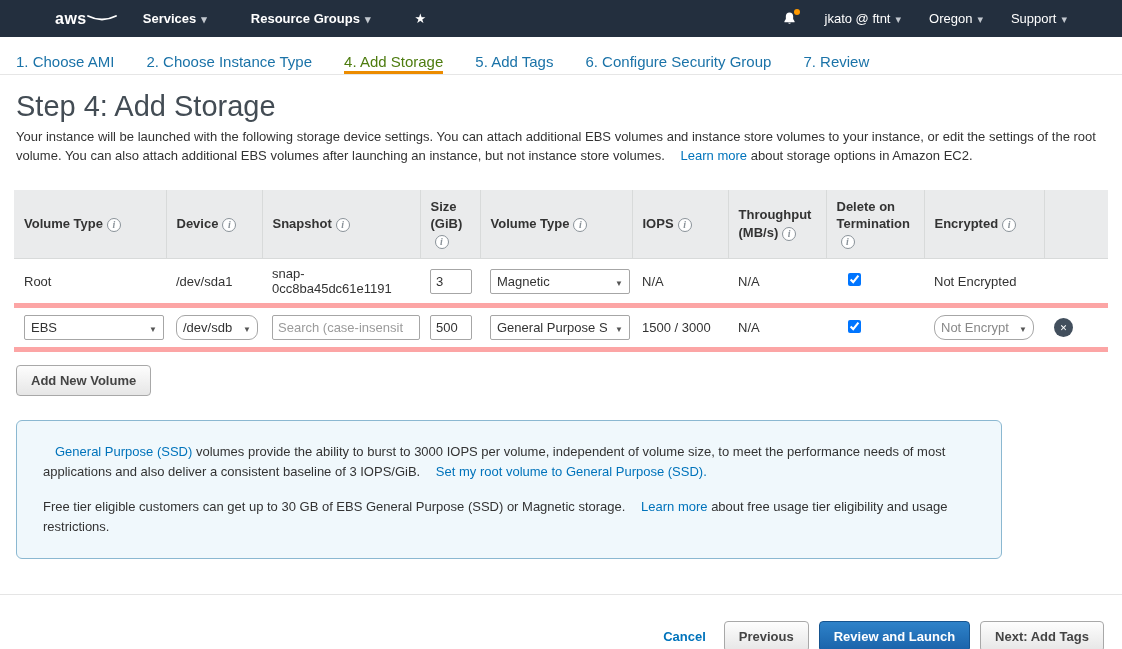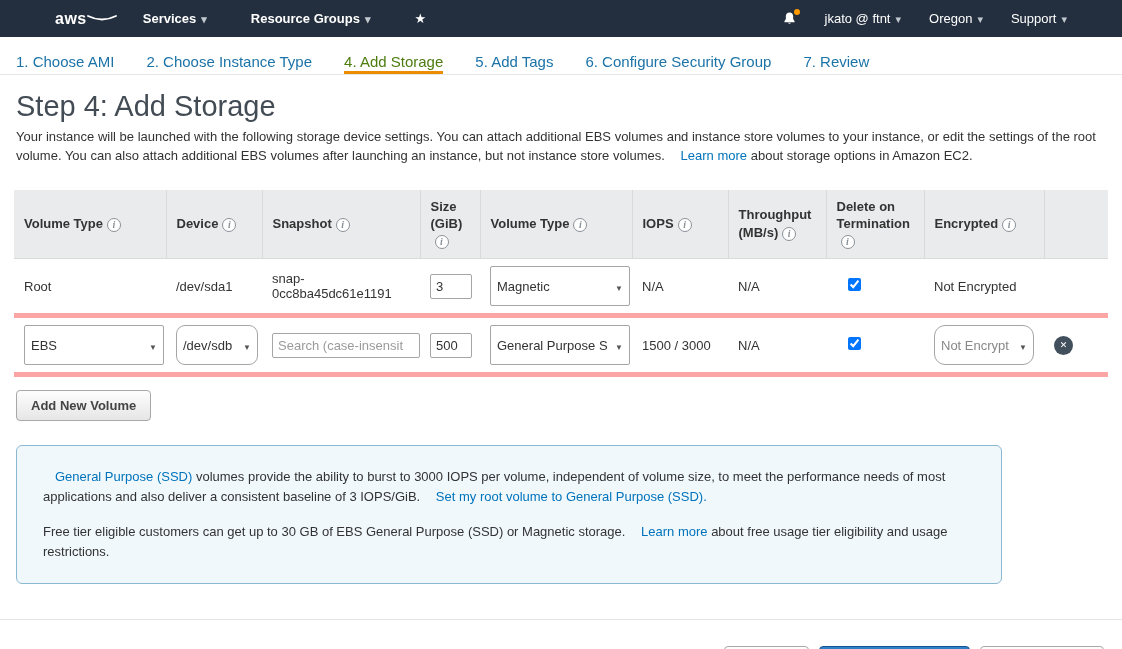--- a/index.html
+++ b/index.html
@@ -59,21 +59,21 @@
   .text-input {
     border:1px solid #a6a6a6; border-radius:2px; height:25px; padding:0 5px;
     font-size:13px; font-family:inherit; color:#333; background:#fff;
   }
   .text-input::placeholder { color:#9b9b9b; }
   .size-input { width:42px; }
   .snapshot-input { width:148px; }
 
   .select {
     display:inline-flex; align-items:center; justify-content:space-between;
-    border:1px solid #a6a6a6; border-radius:2px; background:#fff; height:40px;
+    border:1px solid #a6a6a6; border-radius:2px; background:#fff; height:25px;
     padding:0 6px; cursor:pointer; overflow:hidden;
   }
   .select .sel-text { overflow:hidden; white-space:nowrap; flex:1; }
   .select .caret-down::after { content:"▼"; font-size:8px; color:#555; margin-left:5px; }
   .sel-gray .sel-text { color:#888; }
   .w140 { width:140px; } .w100 { width:100px;border-radius:11px; } .w82 { width:82px;border-radius:9px; }
 
   .dot-check { margin-left:12px; cursor:pointer; }
 
   .delete-row-btn {

